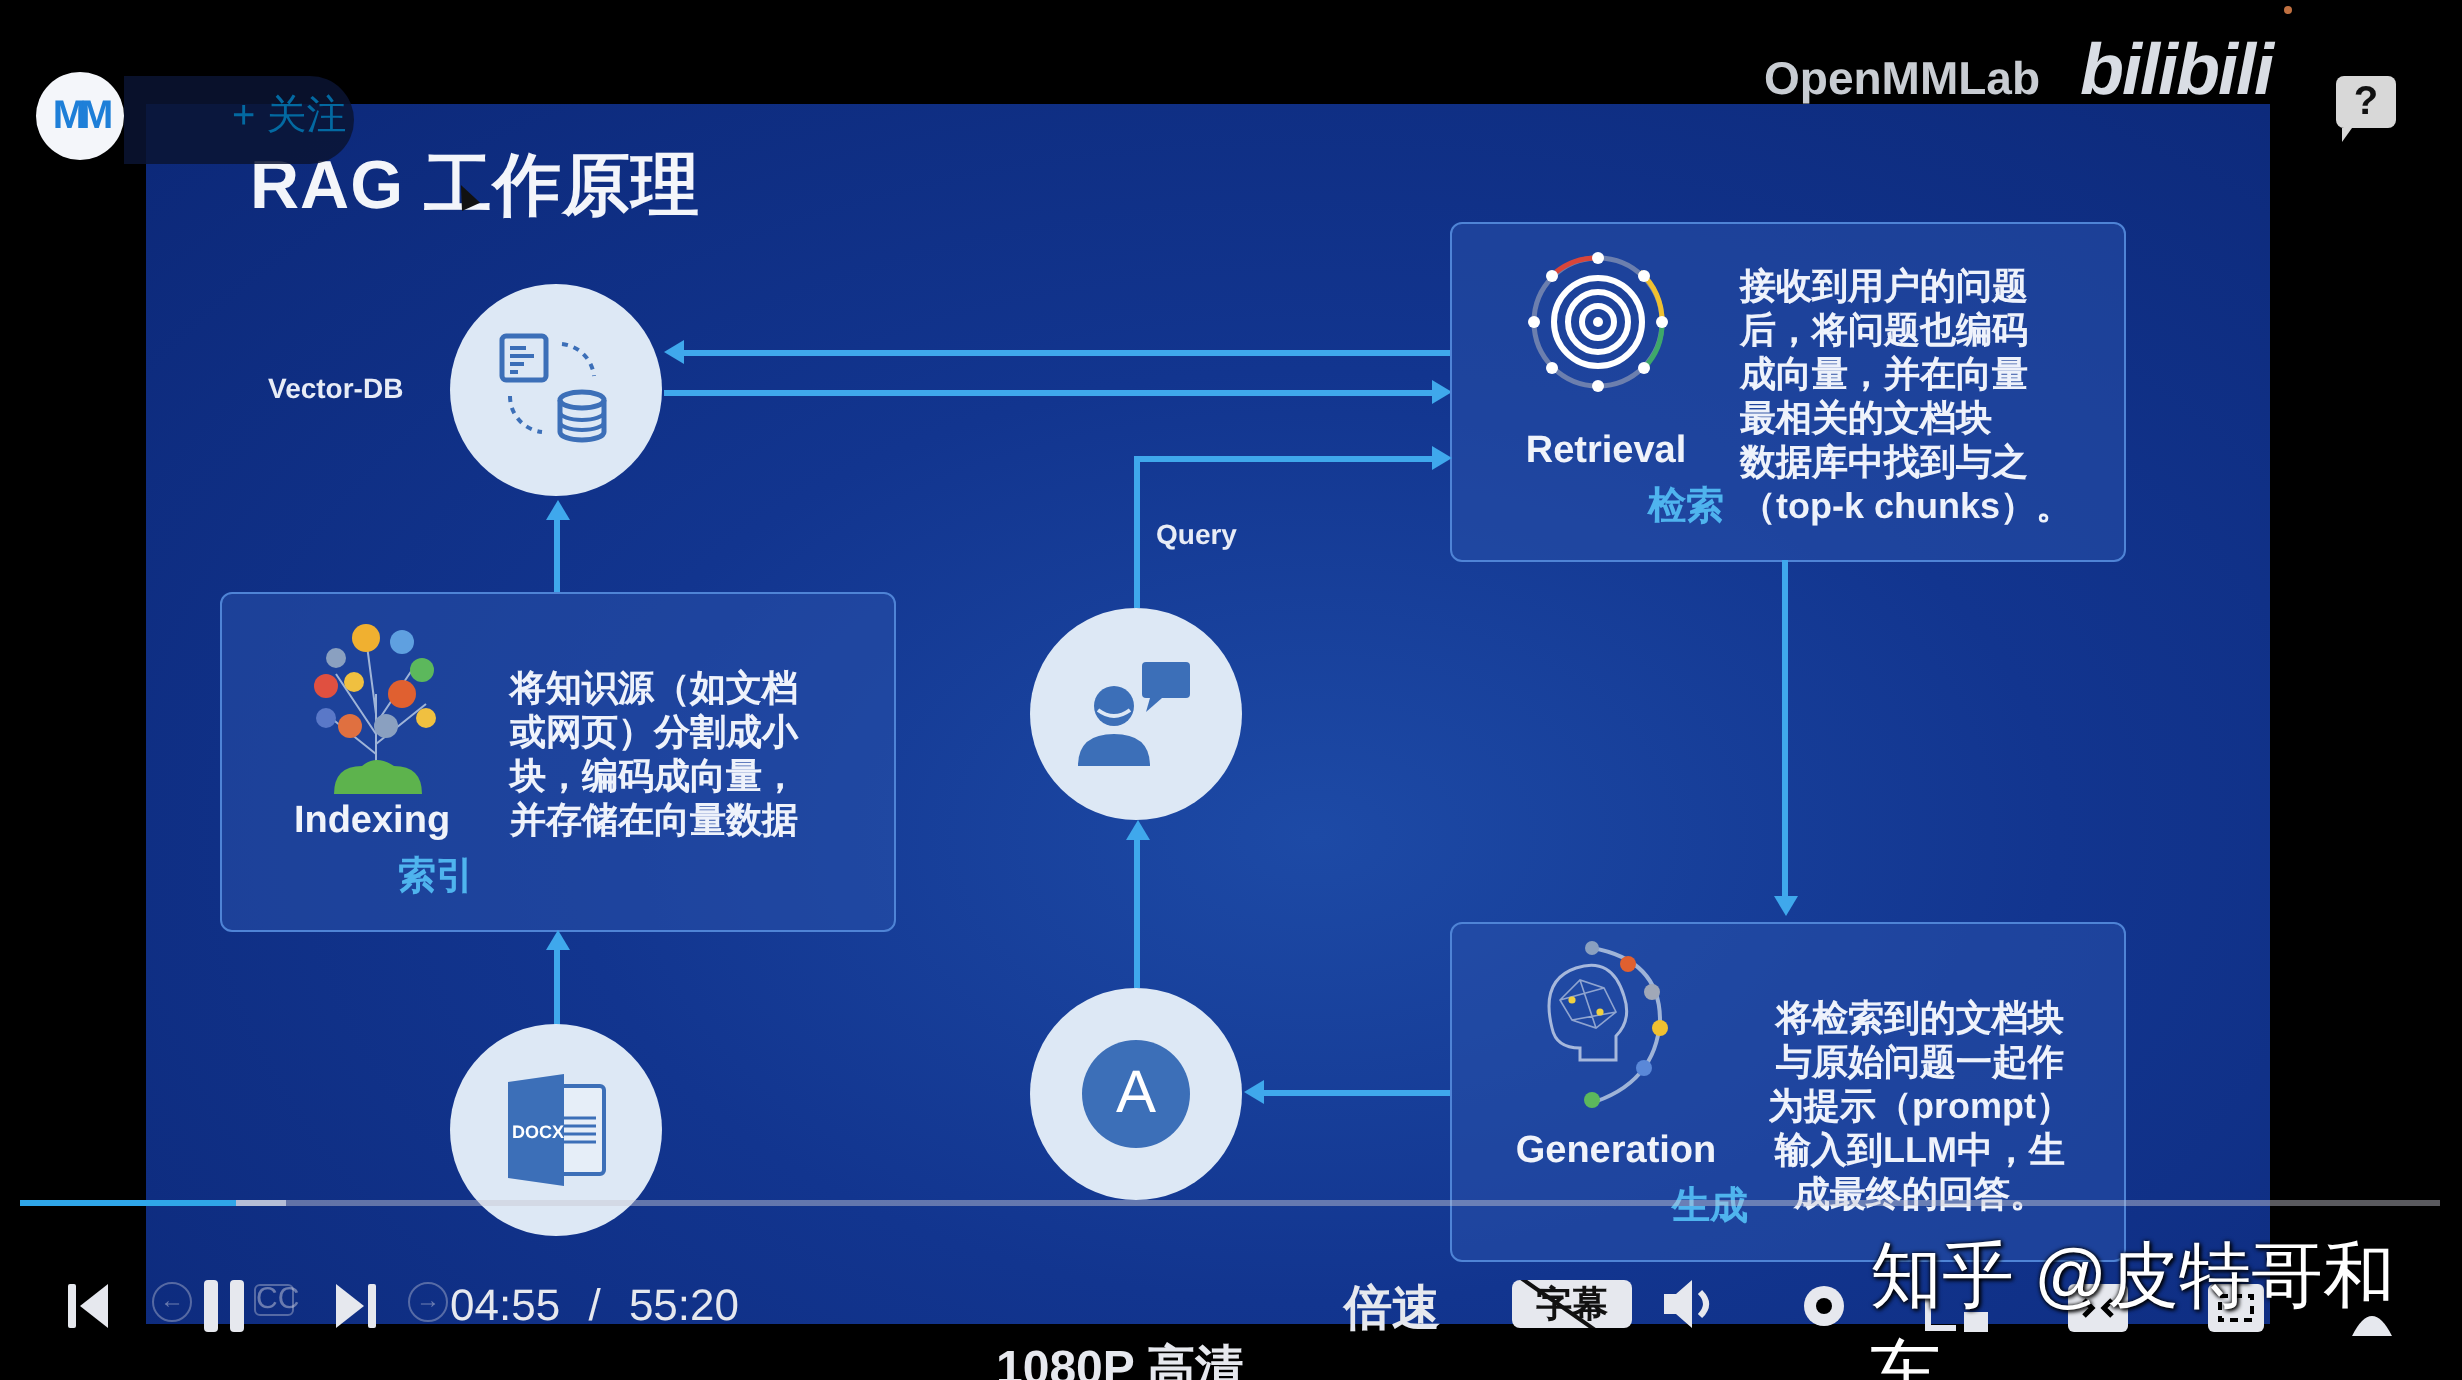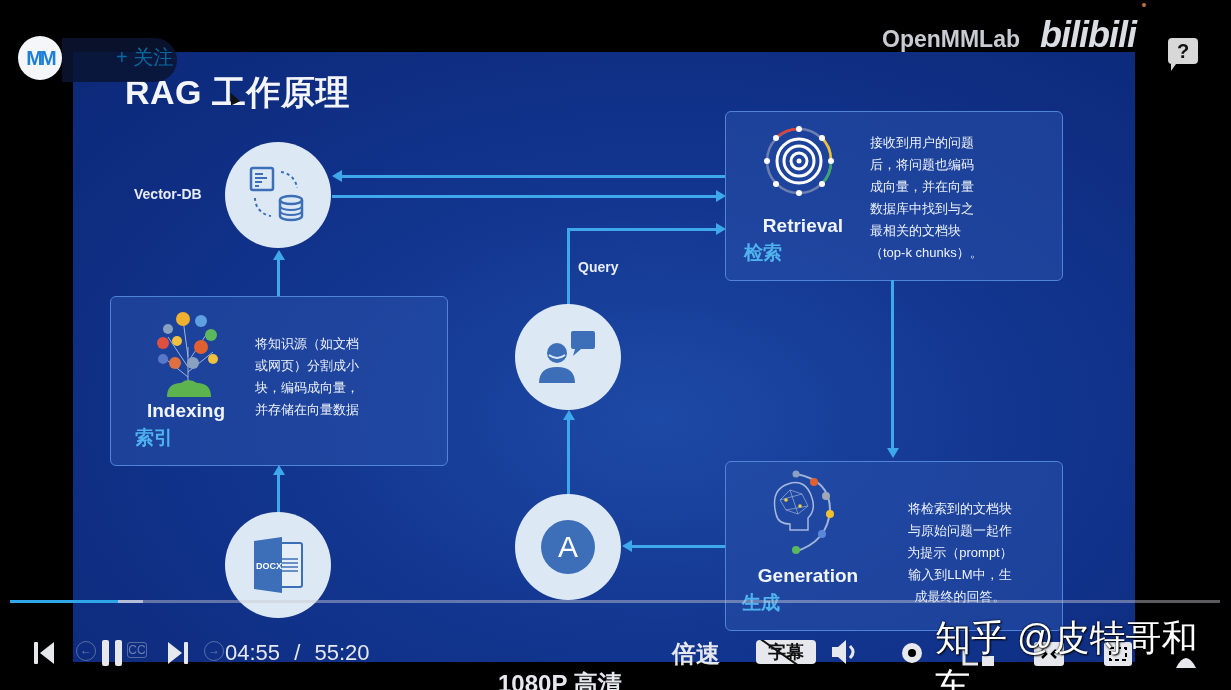--- a/index.html
+++ b/index.html
@@ -4,22 +4,22 @@
 <style>
   html, body { margin:0; padding:0; background:#000; }
   body { width:1231px; height:690px; position:relative; overflow:hidden; font-family:"Liberation Sans", "DejaVu Sans", sans-serif; color:#fff; }
   .slide { position:absolute; left:73px; top:52px; width:1062px; height:610px;
     background: radial-gradient(ellipse at 55% 60%, #1d4aa6 0%, #12358f 45%, #0c2878 100%); overflow:hidden; }
   .slide-title { position:absolute; left:52px; top:18px; font-size:34px; font-weight:bold; color:#f3f5fa; letter-spacing:0.5px; }
   .cursor { position:absolute; left:155px; top:40px; width:0; height:0; border-left:5px solid transparent; border-right:5px solid transparent; border-bottom:12px solid #111; transform:rotate(-25deg); }
   .circle { position:absolute; width:106px; height:106px; border-radius:50%; background:#dde8f5; display:flex; align-items:center; justify-content:center; }
   .card { position:absolute; border:1.5px solid #4f84d6; border-radius:6px; background:rgba(40,80,170,0.55); }
   .card-title { position:absolute; font-weight:bold; font-size:19px; color:#f0f3fa; text-align:center; }
-  .card-sub { position:absolute; font-weight:bold; font-size:19px; color:#4fb4ee; text-align:left; }
-  .card-desc { position:absolute; font-size:13px; line-height:22px; color:#eef2fb; }
+  .card-sub { position:absolute; font-weight:bold; font-size:19px; color:#4fb4ee; text-align:right; }
+  .card-desc { position:absolute; font-size:18px; line-height:22px; color:#eef2fb;font-weight:bold; }
   .lbl { position:absolute; font-size:14px; font-weight:bold; color:#e8ecf6; }
   .hline, .vline { position:absolute; background:#3fa8ec; }
   .hline { height:3px; } .vline { width:3px; }
   .arrow-l { position:absolute; width:0; height:0; border-top:6px solid transparent; border-bottom:6px solid transparent; border-right:10px solid #3fa8ec; }
   .arrow-r { position:absolute; width:0; height:0; border-top:6px solid transparent; border-bottom:6px solid transparent; border-left:10px solid #3fa8ec; }
   .arrow-u { position:absolute; width:0; height:0; border-left:6px solid transparent; border-right:6px solid transparent; border-bottom:10px solid #3fa8ec; }
   .arrow-d { position:absolute; width:0; height:0; border-left:6px solid transparent; border-right:6px solid transparent; border-top:10px solid #3fa8ec; }
 
   .follow-pill { position:absolute; left:62px; top:38px; height:44px; width:115px; background:rgba(10,20,50,0.85); border-radius:0 22px 22px 0; }
   .avatar { position:absolute; left:18px; top:36px; width:44px; height:44px; border-radius:50%; background:#f4f6fa; display:flex; align-items:center; justify-content:center; font-weight:bold; font-size:20px; color:#1e7fd8; letter-spacing:-3px; }
@@ -88,22 +88,22 @@
           <circle cx="7" cy="39" r="3"></circle>
           <circle cx="16" cy="16" r="3"></circle>
         </g>
     </svg>
     <div class="card-title" style="left:18px;top:103px;width:118px;">Retrieval</div>
     <div class="card-sub" style="left:18px;top:128px;width:118px;">检索</div>
     <div class="card-desc" style="left:144px;top:20px;width:180px;">
       <div>接收到用户的问题</div>
       <div>后，将问题也编码</div>
       <div>成向量，并在向量</div>
+      <div>最相关的文档块</div>
       <div>数据库中找到与之</div>
-      <div>最相关的文档块</div>
       <div>（top-k chunks）。</div>
     </div>
   </div>
 
   <div class="vline" style="left:818px;top:228px;height:170px;"></div>
   <div class="arrow-d" style="left:814px;top:396px;"></div>
 
   <div class="card" style="left:37px;top:244px;width:336px;height:168px;">
     <svg style="position:absolute;left:42px;top:10px;" width="70" height="92" viewBox="0 0 70 92">
       <g stroke="#9fb4d8" stroke-width="1" fill="none">
@@ -216,21 +216,21 @@
 
 <svg class="ctrl" style="left:32px;top:640px;" width="24" height="26" viewBox="0 0 24 26">
   <rect x="2" y="2" width="4" height="22" rx="1" fill="#e6e8ee"></rect>
     <path d="M22 2 L8 13 L22 24 Z" fill="#e6e8ee"></path>
 </svg>
 <div class="ghost" style="left:76px;top:641px;">←</div>
 <svg class="ctrl" style="left:100px;top:638px;" width="24" height="30" viewBox="0 0 24 30">
   <rect x="2" y="2" width="7" height="26" rx="2" fill="#e6e8ee"></rect>
     <rect x="15" y="2" width="7" height="26" rx="2" fill="#e6e8ee"></rect>
 </svg>
-<div style="position:absolute;left:127px;top:642px;width:18px;height:14px;border:1.5px solid rgba(220,220,230,0.35);border-radius:3px;color:rgba(220,220,230,0.45);font-size:12px;text-align:center;line-height:14px;">CC</div>
+<div style="position:absolute;left:127px;top:642px;width:18px;height:14px;border:1.5px solid rgba(220,220,230,0.35);border-radius:3px;color:rgba(220,220,230,0.45);font-size:15px;text-align:center;line-height:14px;">CC</div>
 <svg class="ctrl" style="left:166px;top:640px;" width="24" height="26" viewBox="0 0 24 26">
   <path d="M2 2 L16 13 L2 24 Z" fill="#e6e8ee"></path>
     <rect x="18" y="2" width="4" height="22" rx="1" fill="#e6e8ee"></rect>
 </svg>
 <div class="ghost" style="left:204px;top:641px;">→</div>
 <div class="time">
   <span>04:55</span>
   <span style="margin:0 8px;">/</span>
   <span>55:20</span>
 </div>

